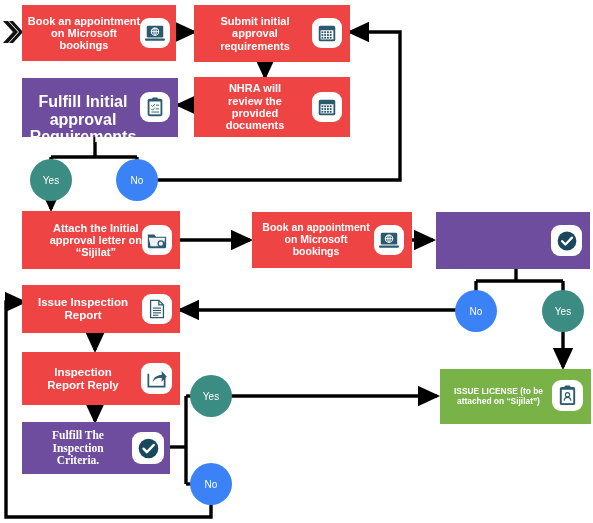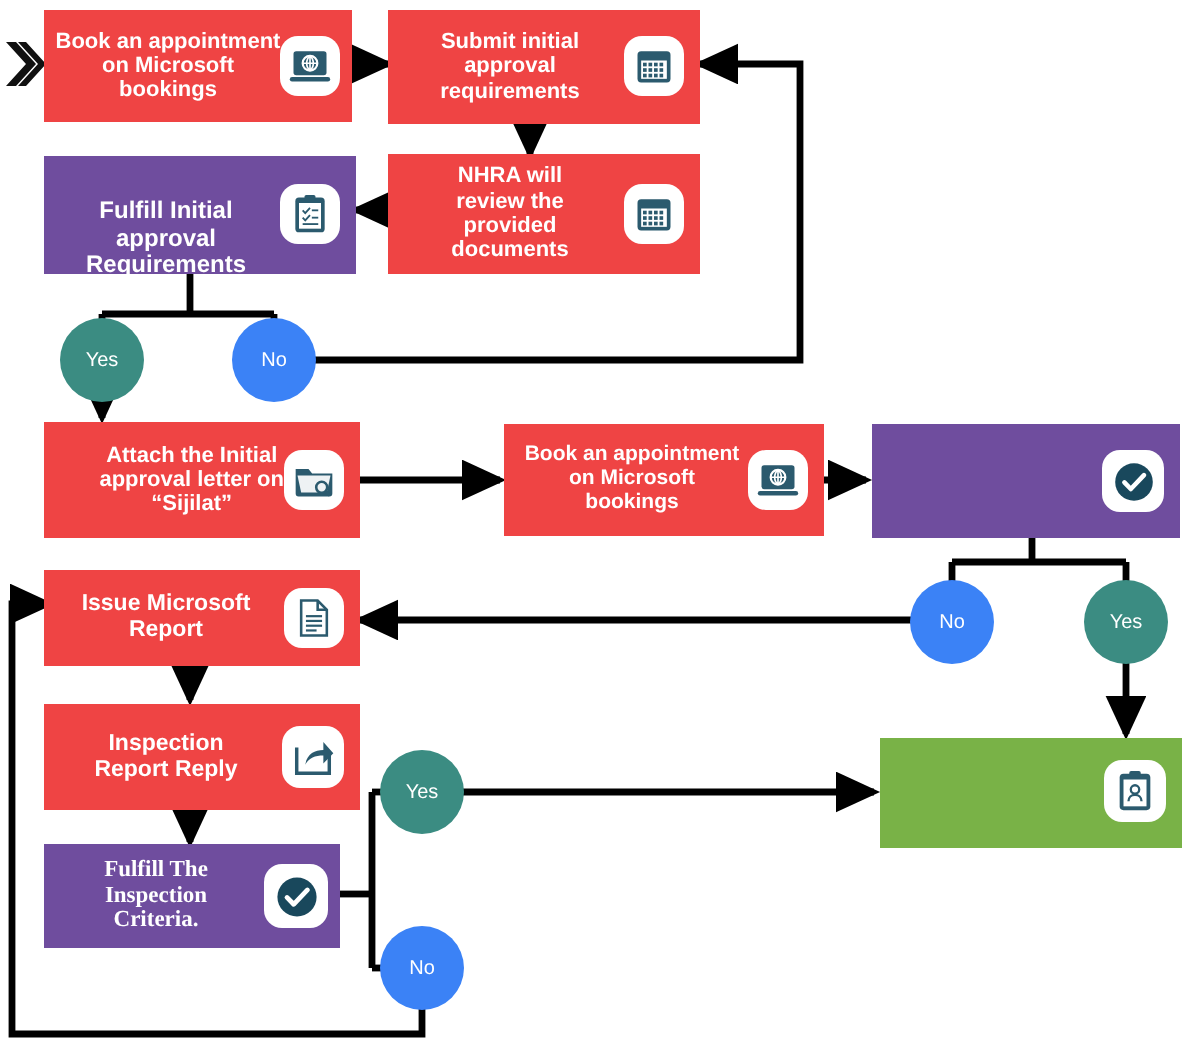--- a/index.html
+++ b/index.html
@@ -147,21 +147,21 @@
           <rect x="6" y="16.2" width="2" height="2"></rect>
             <rect x="9" y="16.2" width="2" height="2"></rect>
           <rect x="12" y="16.2" width="2" height="2"></rect>
             <rect x="15" y="16.2" width="2" height="2"></rect>
         </g>
       </svg>
     </span>
   </div>
 
   <div class="node purple" style="left:22px;top:78px;width:156px;height:59px;">
-    <span class="label" style="font-size:12px;padding-right:34px;margin-top:24px;">Fulfill Initial
+    <span class="label" style="font-size:16px;padding-right:34px;margin-top:24px;">Fulfill Initial
 approval
 Requirements</span>
     <span class="badge" style="right:8px;top:14px;width:30px;height:30px;">
       <svg width="22" height="22" viewBox="0 0 24 24">
         <rect x="4" y="3" width="16" height="19" rx="2" fill="#2b5a6e"></rect>
         <rect x="6" y="6" width="12" height="14" fill="#fff"></rect>
         <rect x="9" y="1.6" width="6" height="3.4" rx="1" fill="#2b5a6e"></rect>
         <g stroke="#2b5a6e" stroke-width="1" fill="none">
           <path d="M8,10 l1.4,1.5 L12,8.6"></path>
           <line x1="13" y1="10" x2="16.5" y2="10"></line>
@@ -218,21 +218,21 @@
   </div>
 
   <div class="circle c-no" style="left:455px;top:290px;width:42px;height:42px;">
     <span>No</span>
   </div>
   <div class="circle c-yes" style="left:542px;top:290px;width:42px;height:42px;">
     <span>Yes</span>
   </div>
 
   <div class="node teal" style="left:22px;top:285px;width:158px;height:48px;">
-    <span class="label" style="font-size:11.5px;padding-right:36px;">Issue Microsoft
+    <span class="label" style="font-size:11.5px;padding-right:36px;">Issue Inspection
 Report</span>
     <span class="badge" style="right:8px;top:9px;width:30px;height:30px;">
       <svg width="22" height="22" viewBox="0 0 24 24">
         <path d="M5,2.5 h9 l5,5 v14 H5 Z" fill="#fff" stroke="#2b5a6e" stroke-width="1.4"></path>
         <path d="M14,2.5 v5 h5" fill="none" stroke="#2b5a6e" stroke-width="1.4"></path>
         <g stroke="#2b5a6e" stroke-width="1.2">
           <line x1="7.6" y1="11" x2="16.4" y2="11"></line>
           <line x1="7.6" y1="13.6" x2="16.4" y2="13.6"></line>
           <line x1="7.6" y1="16.2" x2="16.4" y2="16.2"></line>
           <line x1="7.6" y1="18.8" x2="13.4" y2="18.8"></line>
@@ -266,20 +266,22 @@
   </div>
 
   <div class="circle c-yes" style="left:190px;top:375px;width:42px;height:42px;">
     <span>Yes</span>
   </div>
   <div class="circle c-no" style="left:190px;top:463px;width:42px;height:42px;">
     <span>No</span>
   </div>
 
   <div class="node green" style="left:440px;top:369px;width:151px;height:55px;">
+    <span class="label" style="font-size:8.4px;padding-right:34px;">ISSUE LICENSE (to be
+attached on “Sijilat”)</span>
     <span class="badge" style="right:8px;top:11px;width:31px;height:31px;">
       <svg width="23" height="23" viewBox="0 0 24 24">
         <rect x="4" y="3" width="16" height="19" rx="2" fill="#2b5a6e"></rect>
         <rect x="6" y="6" width="12" height="14" fill="#fff"></rect>
         <rect x="9" y="1.6" width="6" height="3.4" rx="1" fill="#2b5a6e"></rect>
         <circle cx="12" cy="11.2" r="2.2" fill="none" stroke="#2b5a6e" stroke-width="1.2"></circle>
         <path d="M8.6,17.4 c0,-2.2 1.5,-3.4 3.4,-3.4 c1.9,0 3.4,1.2 3.4,3.4" fill="none" stroke="#2b5a6e" stroke-width="1.2"></path>
       </svg>
     </span>
   </div>

